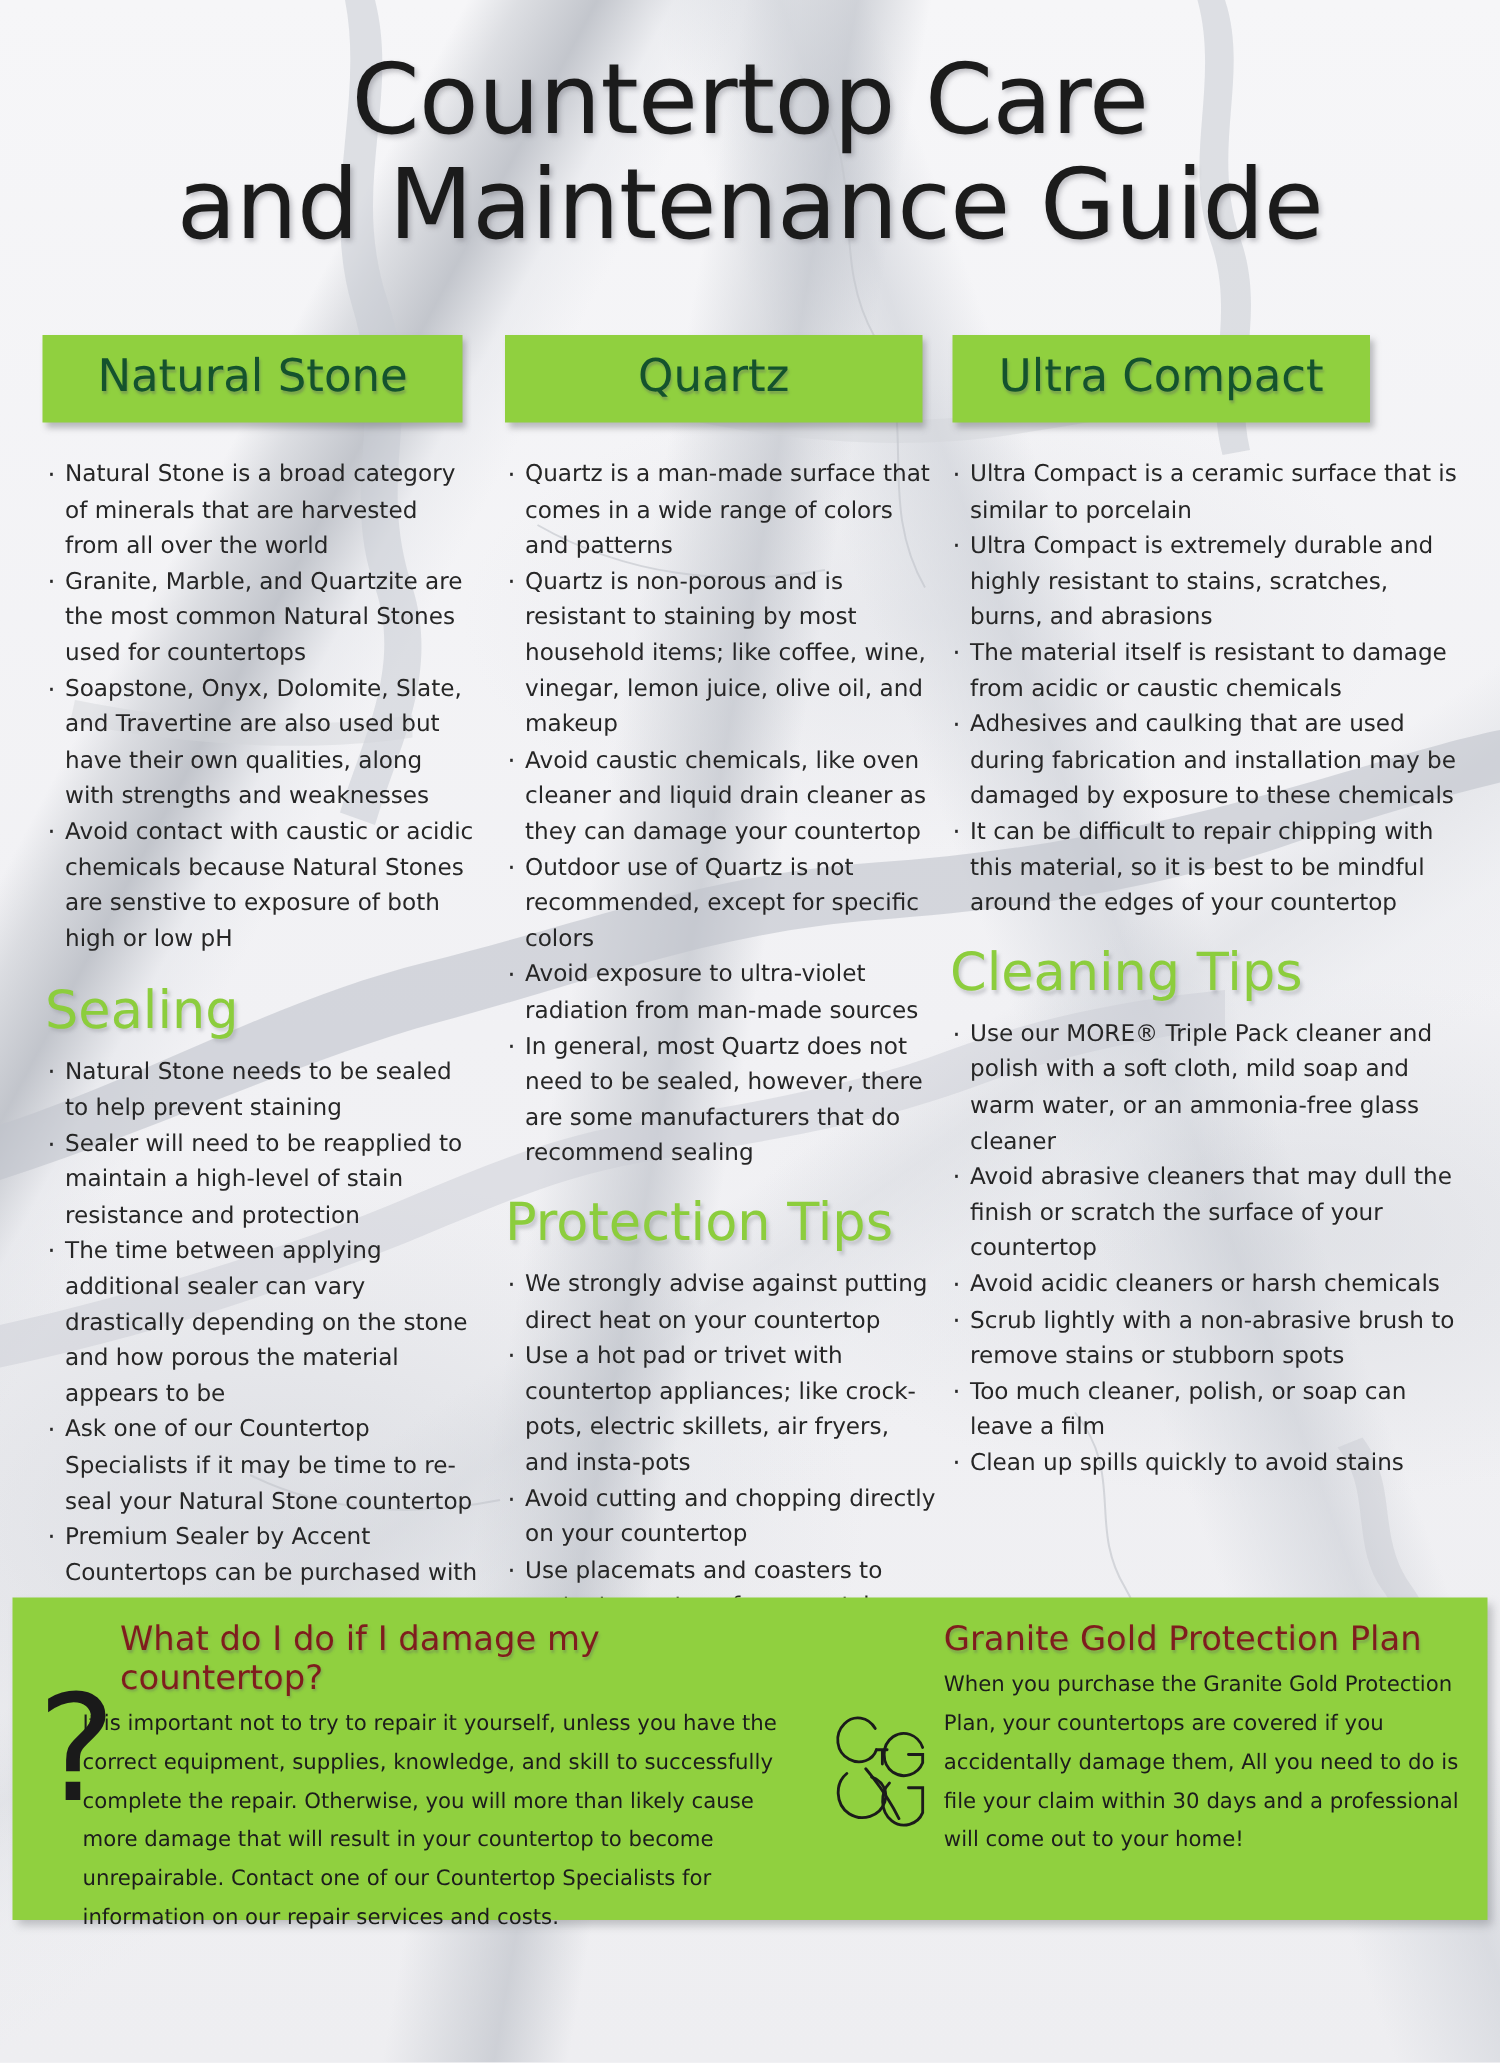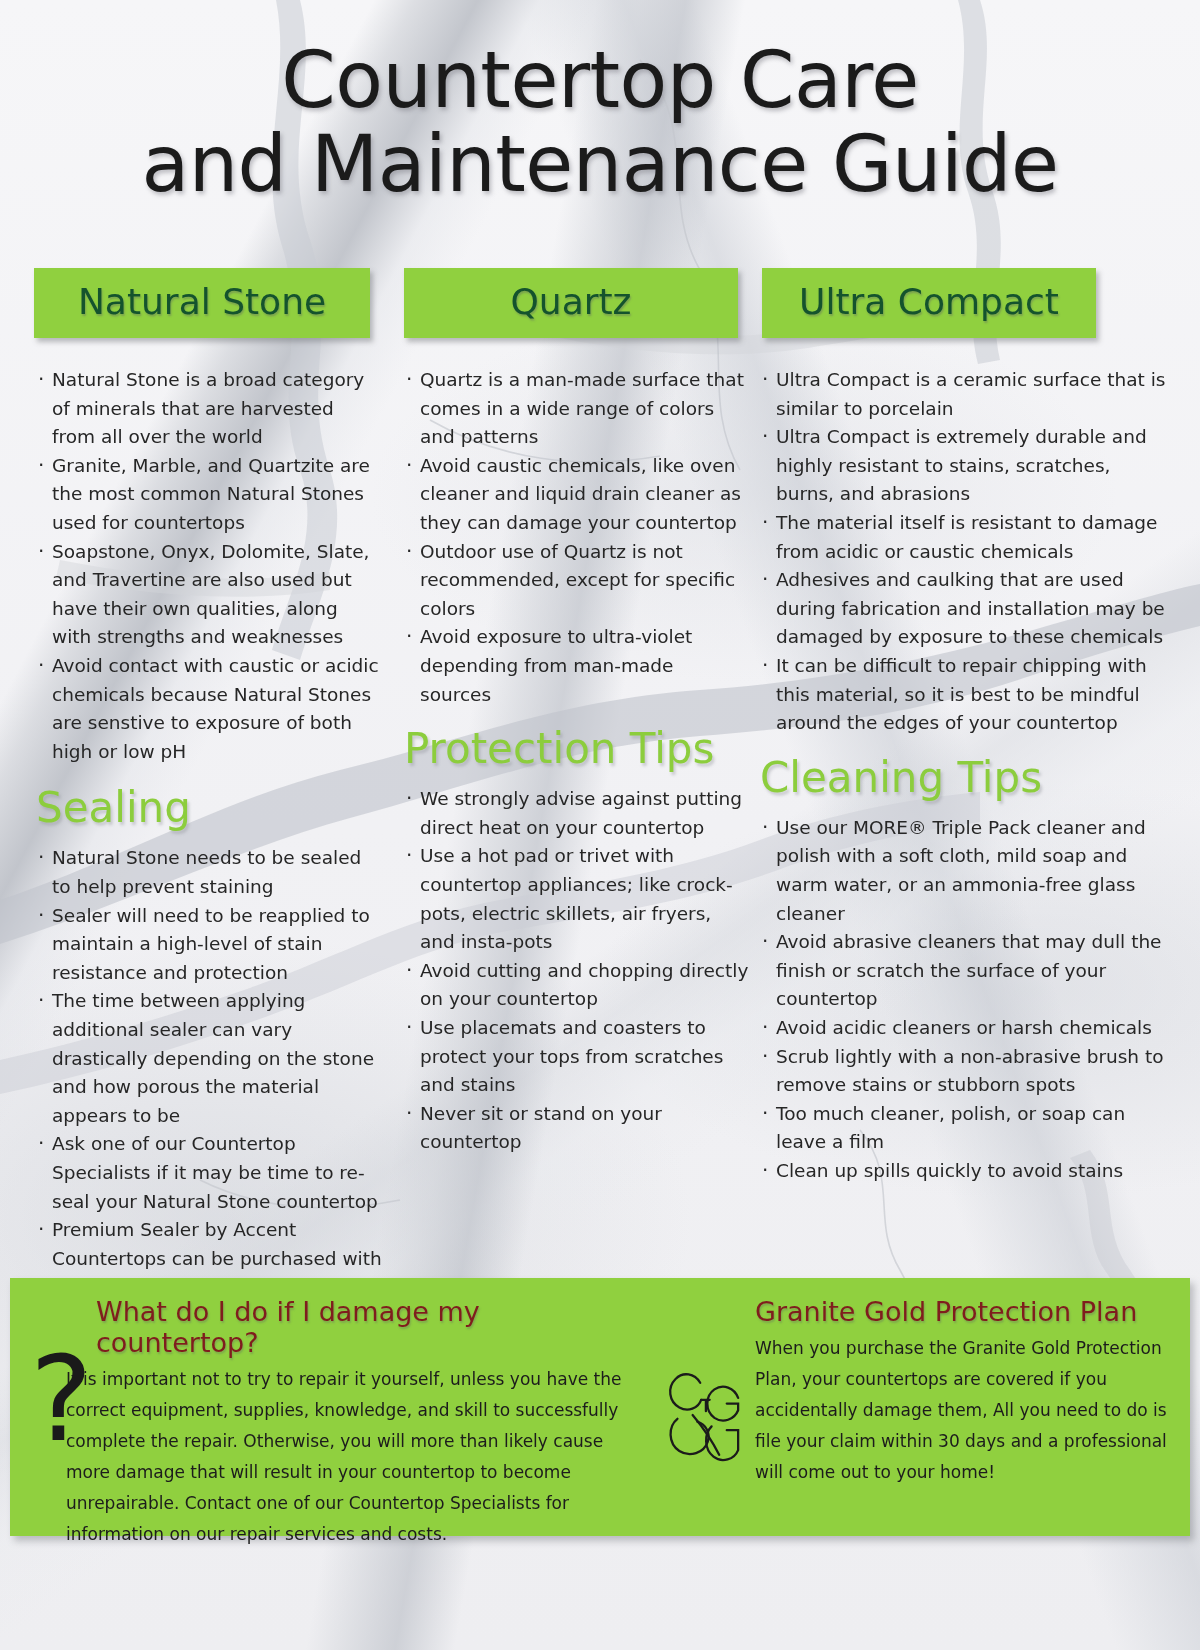--- a/index.html
+++ b/index.html
@@ -238,23 +238,25 @@
         <li>Ask one of our Countertop Specialists if it may be time to re-seal your Natural Stone countertop</li>
         <li>Premium Sealer by Accent Countertops can be purchased with your countertops</li>
       </ul>
       <div class="footnote">**Sealers will not completely prevent staining, wipe spills immediately to prevent damage**</div>
     </div>
 
     <div class="col col-2">
       <div class="col-header">Quartz</div>
       <ul class="bullets">
         <li>Quartz is a man-made surface that comes in a wide range of colors and patterns</li>
+        <li>Quartz is non-porous and is resistant to staining by most household items; like coffee, wine, vinegar, lemon juice, olive oil, and makeup</li>
         <li>Avoid caustic chemicals, like oven cleaner and liquid drain cleaner as they can damage your countertop</li>
         <li>Outdoor use of Quartz is not recommended, except for specific colors</li>
-        <li>Avoid exposure to ultra-violet depending from man-made sources</li>
+        <li>Avoid exposure to ultra-violet radiation from man-made sources</li>
+        <li>In general, most Quartz does not need to be sealed, however, there are some manufacturers that do recommend sealing</li>
       </ul>
       <div class="section-title">Protection Tips</div>
       <ul class="bullets">
         <li>We strongly advise against putting direct heat on your countertop</li>
         <li>Use a hot pad or trivet with countertop appliances; like crock-pots, electric skillets, air fryers, and insta-pots</li>
         <li>Avoid cutting and chopping directly on your countertop</li>
         <li>Use placemats and coasters to protect your tops from scratches and stains</li>
         <li>Never sit or stand on your countertop</li>
       </ul>
     </div>

